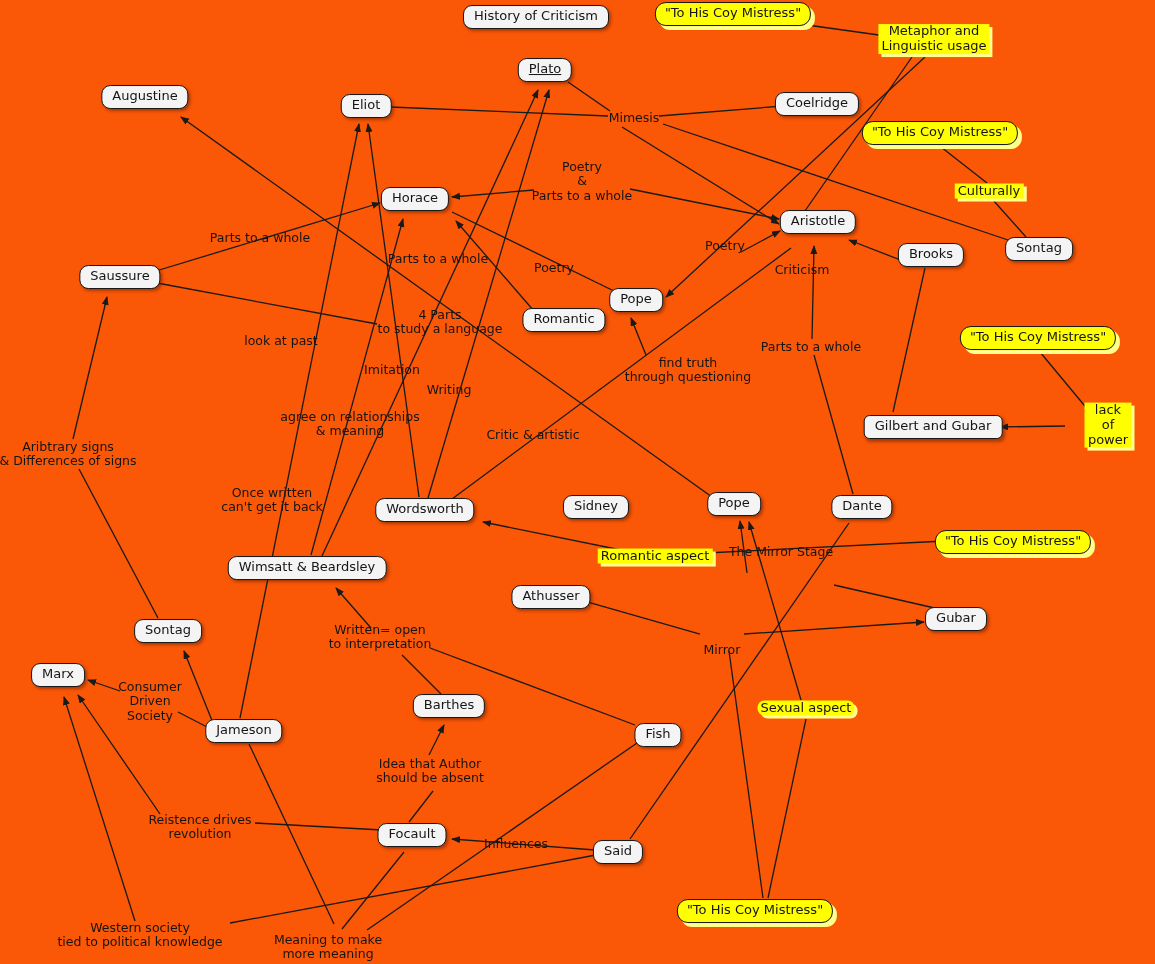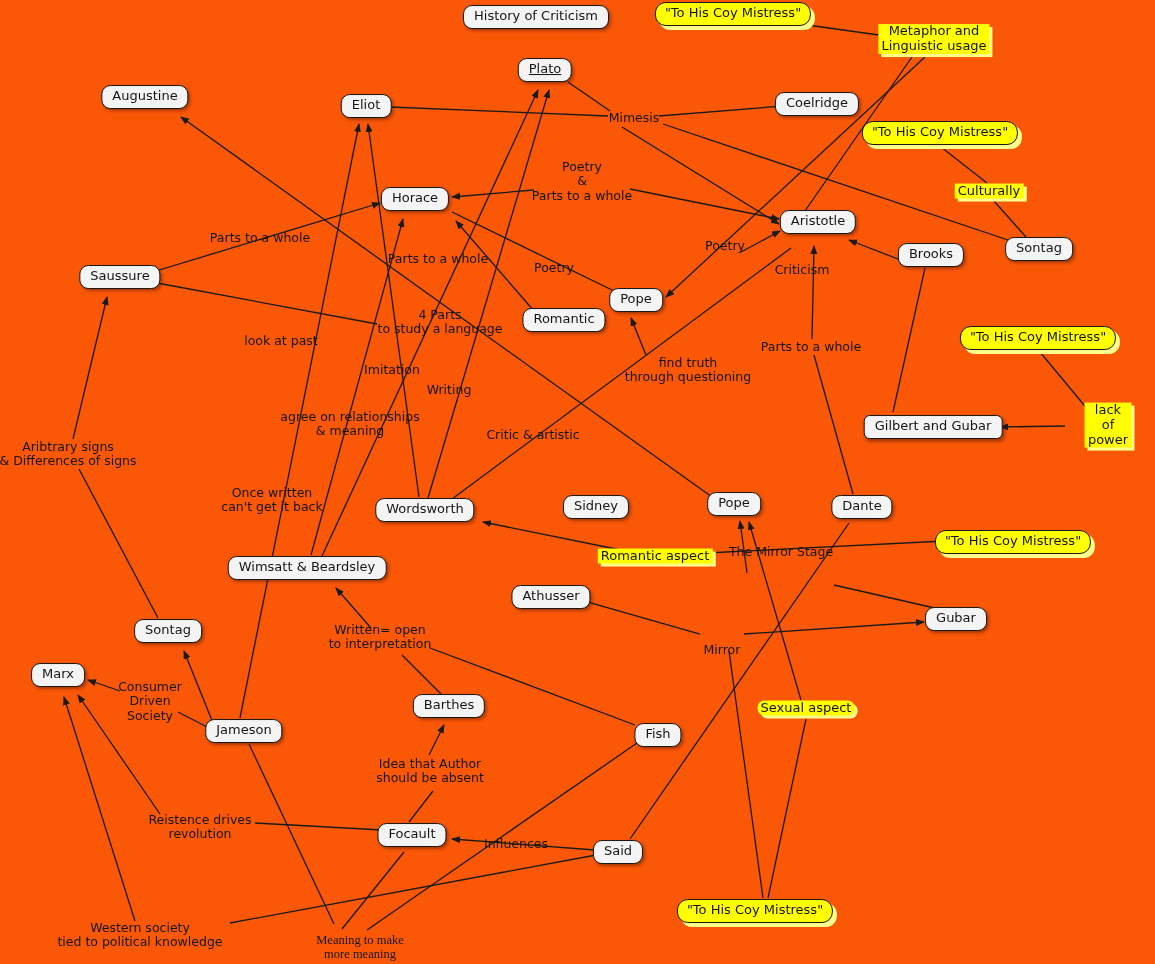--- a/index.html
+++ b/index.html
@@ -192,16 +192,16 @@
       <div class="node label" style="left: 150px; top: 702px;">Consumer
 Driven
 Society</div>
       <div class="node label" style="left: 430px; top: 771px;">Idea that Author
 should be absent</div>
       <div class="node label" style="left: 516px; top: 844px;">Influences</div>
       <div class="node label" style="left: 200px; top: 827px;">Reistence drives
 revolution</div>
       <div class="node label" style="left: 140px; top: 935px;">Western society
 tied to political knowledge</div>
-      <div class="node label" style="left: 360px; top: 947px; font-family: Liberation Serif, serif;">Meaning to make
+      <div class="node label" style="left: 328px; top: 947px;">Meaning to make
 more meaning</div>
     </div>
 </div>
 
 </body></html>

